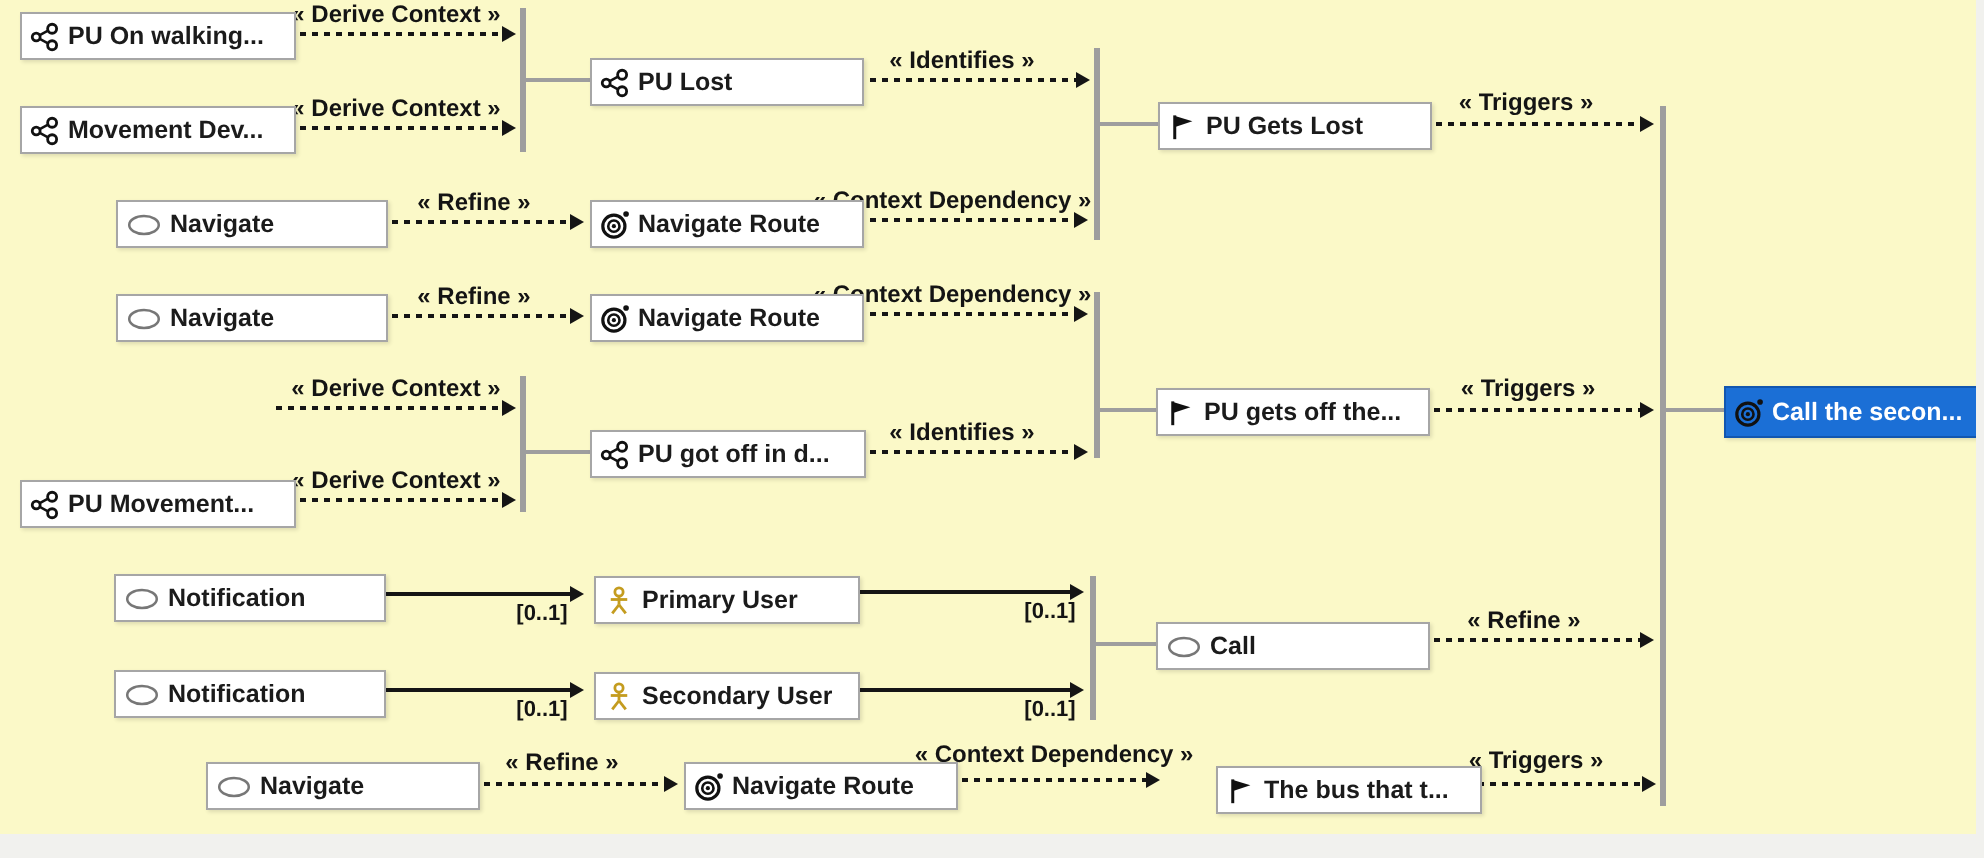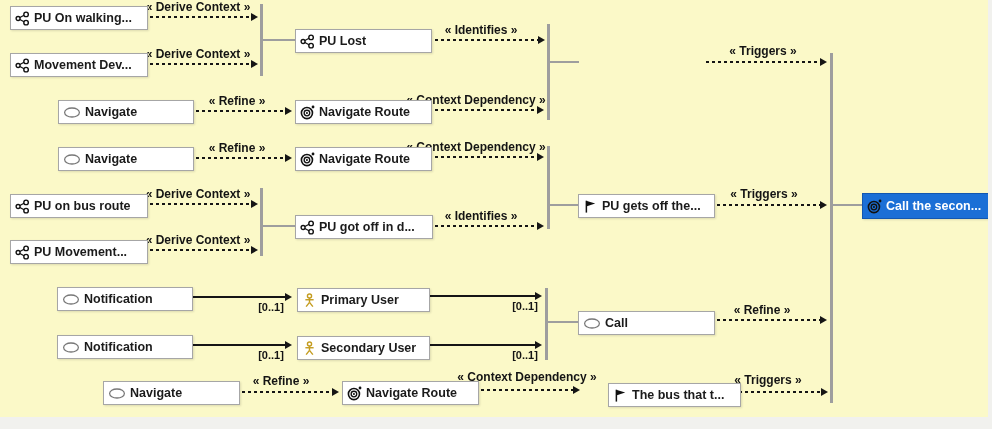--- a/index.html
+++ b/index.html
@@ -133,20 +133,26 @@
         <use href="#i-ctx"></use>
       </svg>
     <span class="nl">Movement Dev...</span>
   </div>
   <div class="node" style="left:295px;top:29px;width:127px">
     <svg class="ic">
         <use href="#i-ctx"></use>
       </svg>
     <span class="nl">PU Lost</span>
   </div>
+  <div class="node" style="left:579px;top:51px;width:127px">
+    <svg class="ic">
+        <use href="#i-flag"></use>
+      </svg>
+    <span class="nl">PU Gets Lost</span>
+  </div>
   <div class="node" style="left:58px;top:100px;width:126px">
     <svg class="ic wide">
         <use href="#i-ellipse"></use>
       </svg>
     <span class="nl">Navigate</span>
   </div>
   <div class="node" style="left:295px;top:100px;width:127px">
     <svg class="ic">
         <use href="#i-goal"></use>
       </svg>
@@ -156,26 +162,20 @@
     <svg class="ic wide">
         <use href="#i-ellipse"></use>
       </svg>
     <span class="nl">Navigate</span>
   </div>
   <div class="node" style="left:295px;top:147px;width:127px">
     <svg class="ic">
         <use href="#i-goal"></use>
       </svg>
     <span class="nl">Navigate Route</span>
-  </div>
-  <div class="node" style="left:10px;top:194px;width:128px">
-    <svg class="ic">
-        <use href="#i-ctx"></use>
-      </svg>
-    <span class="nl">PU on bus route</span>
   </div>
   <div class="node" style="left:295px;top:215px;width:128px">
     <svg class="ic">
         <use href="#i-ctx"></use>
       </svg>
     <span class="nl">PU got off in d...</span>
   </div>
   <div class="node" style="left:10px;top:240px;width:128px">
     <svg class="ic">
         <use href="#i-ctx"></use>

